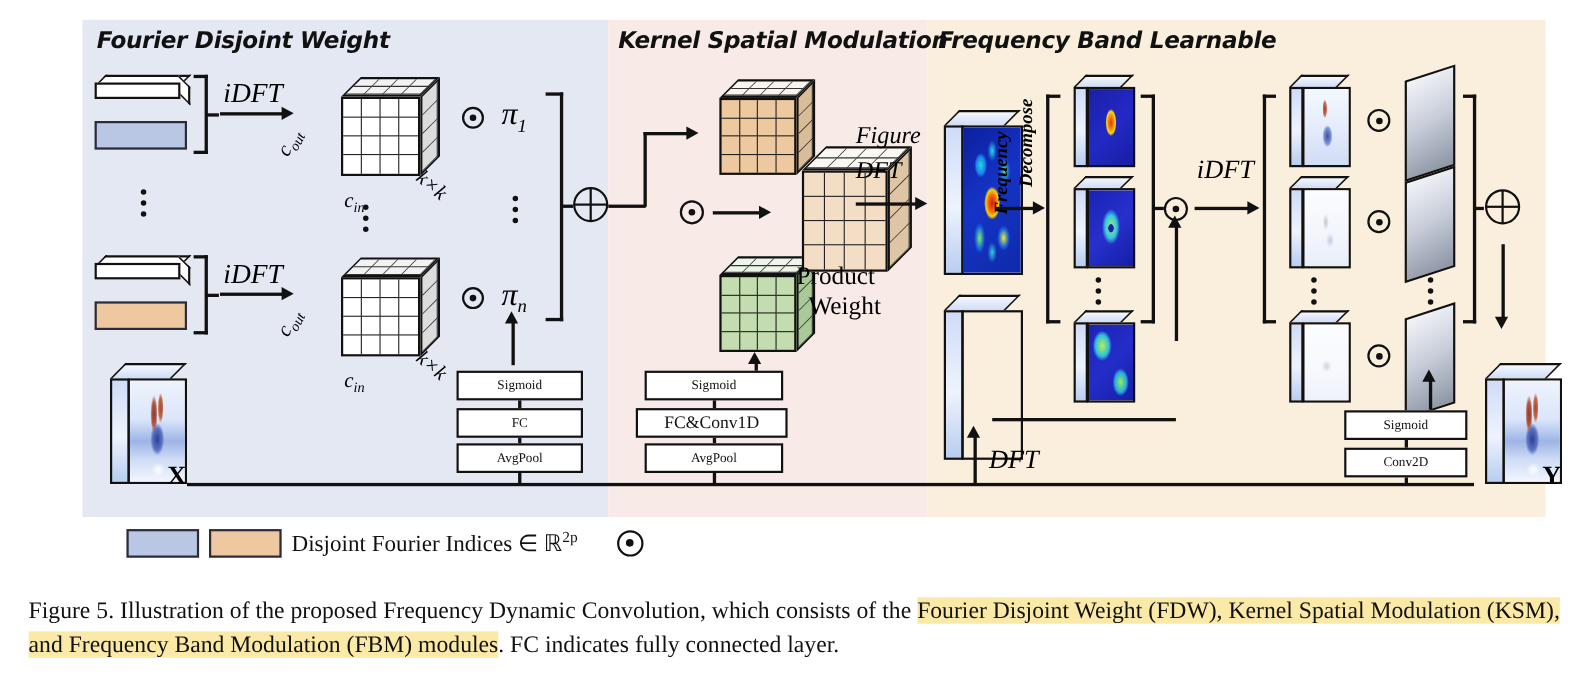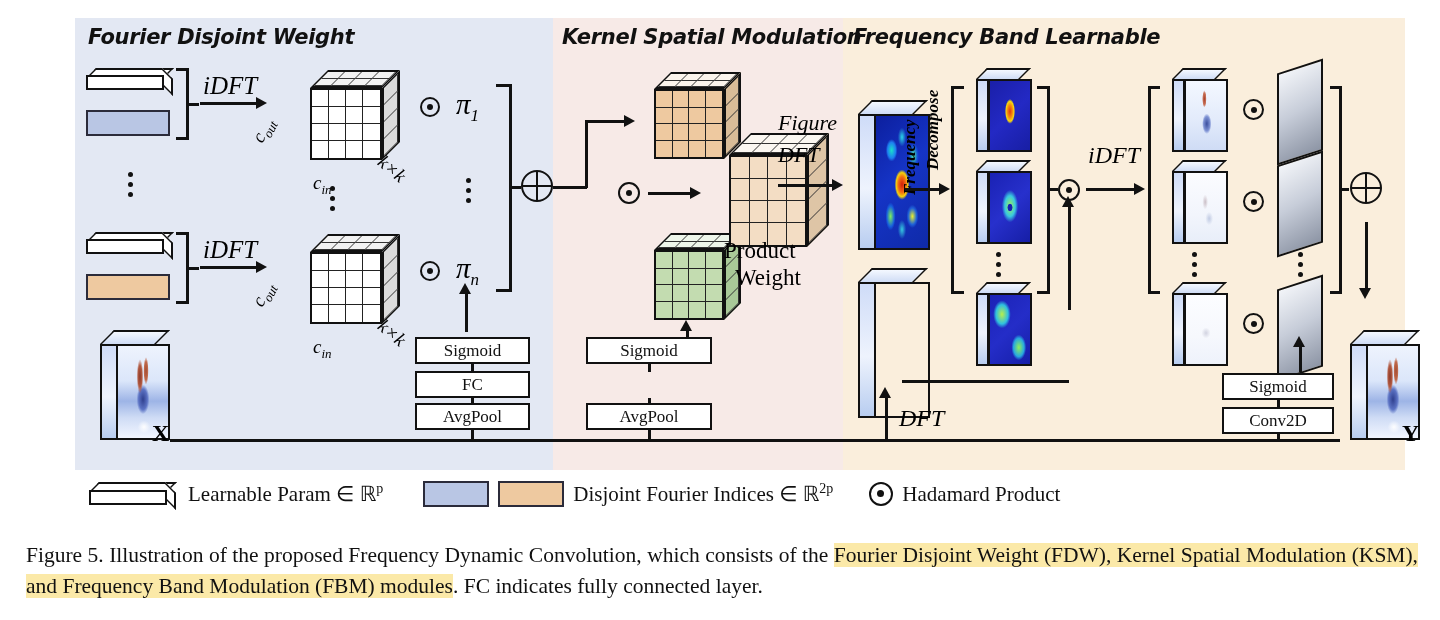--- a/index.html
+++ b/index.html
@@ -36,21 +36,21 @@
   .cube .cf div:nth-child(n+13){border-bottom:none;}
   .cube .ct{position:absolute;left:0;top:0;display:grid;border:2.6px solid #111;box-sizing:border-box;background:#f2f2f2;
             transform:skewX(-45deg);transform-origin:bottom left;}
   .cube .ct div{border-right:1.3px solid #333;border-bottom:1.3px solid #333;box-sizing:border-box;}
   .cube .cs{position:absolute;display:grid;border:2.6px solid #111;box-sizing:border-box;background:#dcdcdc;
             transform:skewY(-45deg);transform-origin:top left;}
   .cube .cs div{border-right:1.3px solid #333;border-bottom:1.3px solid #333;box-sizing:border-box;}
 
   
   .pbox{position:absolute;background:#fff;border:2.4px solid #111;box-sizing:border-box;
-        display:flex;align-items:center;justify-content:center;font-size:17px;color:#111;
+        display:flex;align-items:center;justify-content:center;font-size:12px;color:#111;
         font-family:"Liberation Serif",serif;}
 
   
   .hl{position:absolute;background:#111;height:3px;}
   .vl{position:absolute;background:#111;width:3px;}
   .arrowR{position:absolute;width:0;height:0;border-left:11px solid #111;border-top:6.5px solid transparent;border-bottom:6.5px solid transparent;}
   .arrowU{position:absolute;width:0;height:0;border-bottom:11px solid #111;border-left:6.5px solid transparent;border-right:6.5px solid transparent;}
   .arrowD{position:absolute;width:0;height:0;border-top:11px solid #111;border-left:6.5px solid transparent;border-right:6.5px solid transparent;}
 
   
@@ -449,20 +449,21 @@
 
   <div class="lbl italic" style="left:778px;top:110px;font-size:22px;">Figure</div>
   <div class="lbl italic" style="left:778px;top:142px;font-size:22px;">DFT</div>
   <div class="hl" style="left:778px;top:184px;width:56px;"></div>
   <div class="arrowR" style="left:832px;top:179px;"></div>
 
   <div class="vl" style="left:686px;top:327px;height:36px;"></div>
   <div class="arrowU" style="left:680px;top:320px;"></div>
   <div class="pbox" style="left:586px;top:337px;width:126px;height:27px;">Sigmoid</div>
   <div class="vl" style="left:648px;top:364px;height:8px;"></div>
+  <div class="pbox" style="left:578px;top:371px;width:138px;height:27px;font-size:16px;">FC&amp;Conv1D</div>
   <div class="vl" style="left:648px;top:398px;height:6px;"></div>
   <div class="pbox" style="left:586px;top:403px;width:126px;height:27px;">AvgPool</div>
   <div class="vl" style="left:648px;top:430px;height:10px;"></div>
 
   <div class="slab" style="left:846px;top:100px;width:84px;height:150px;">
     <div class="stop" style="left:12px;width:56px;height:14px;"></div>
     <div class="sside" style="left:12px;top:14px;width:18px;height:136px;"></div>
     <div class="sface" style="left:28px;top:14px;right:auto;width:56px;height:136px;">
         <div class="specA"></div>
       </div>
@@ -605,39 +606,30 @@
 
   <div class="hl" style="left:170px;top:439px;width:1170px;height:3.4px;"></div>
 
   <div class="vl" style="left:885px;top:394px;height:46px;"></div>
   <div class="arrowU" style="left:879px;top:387px;"></div>
   <div class="lbl italic" style="left:899px;top:405px;font-size:24px;">DFT</div>
 
   <div class="hl" style="left:902px;top:380px;width:167px;"></div>
 
   <div id="legend">
-    <div class="lgitem" style="margin-left:14px;">
-      <span class="pbar" style="position:relative;display:inline-block;width:90px;height:24px;flex:0 0 90px;">
-        <span class="top" style="position:absolute;left:0;top:0;width:78px;height:10px;background:#fff;border:2.6px solid #111;border-bottom:none;box-sizing:border-box;transform:skewX(-45deg);transform-origin:bottom left;display:block;"></span>
-        <span class="side" style="position:absolute;left:76px;top:0;width:11px;height:17px;background:#fff;border:2.6px solid #111;border-left:none;box-sizing:border-box;transform:skewY(45deg);transform-origin:top left;display:block;"></span>
-        <span class="face" style="position:absolute;left:0;top:8px;width:78px;height:15px;background:#fff;border:2.6px solid #111;box-sizing:border-box;display:block;"></span>
-      </span>
-      <span><span>Learnable Param ∈ ℝ</span><sup style="font-size:14px;">p</sup></span>
-    </div>
 
     <div class="lgitem" style="margin-left:40px;">
       <span class="frect" style="position:relative;display:inline-block;width:66px;height:26px;background:#b9c6e4;flex:0 0 66px;"></span>
       <span class="frect" style="position:relative;display:inline-block;width:66px;height:26px;background:#eec9a0;flex:0 0 66px;"></span>
       <span><span>Disjoint Fourier Indices ∈ ℝ</span><sup style="font-size:14px;">2p</sup></span>
     </div>
 
     <div class="lgitem" style="margin-left:36px;">
       <span style="position:relative;display:inline-block;width:24px;height:24px;border:2.6px solid #111;border-radius:50%;box-sizing:border-box;flex:0 0 24px;">
         <span style="position:absolute;left:6px;top:6px;width:7px;height:7px;border-radius:50%;background:#111;display:block;"></span>
       </span>
-      <span>Hadamard Product</span>
     </div>
 
   </div>
 
   <div id="caption"><span>Figure 5.</span><span> Illustration of the proposed Frequency Dynamic Convolution, which consists of the </span><span class="hl-y">Fourier Disjoint Weight (FDW), Kernel Spatial Modulation (KSM), and Frequency Band Modulation (FBM) modules</span><span>. FC indicates fully connected layer.</span></div>
 
 </div>
 
 </body></html>

